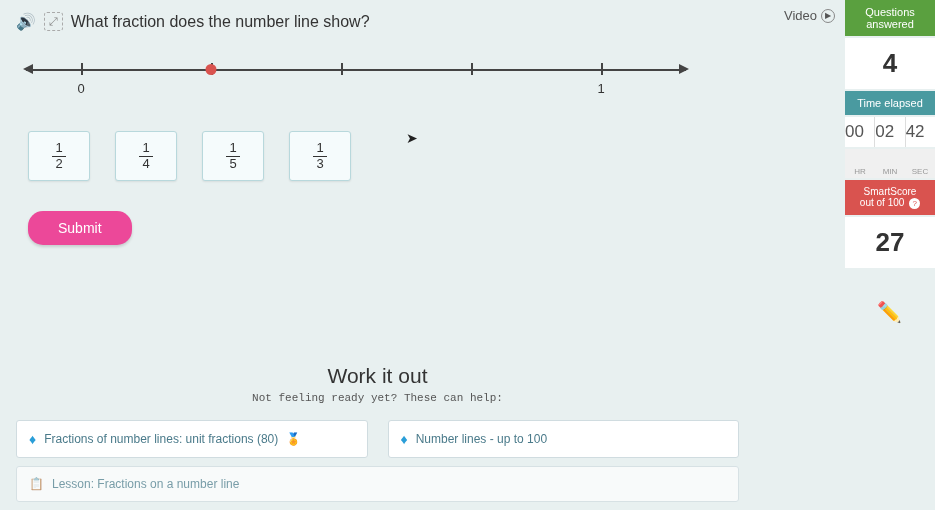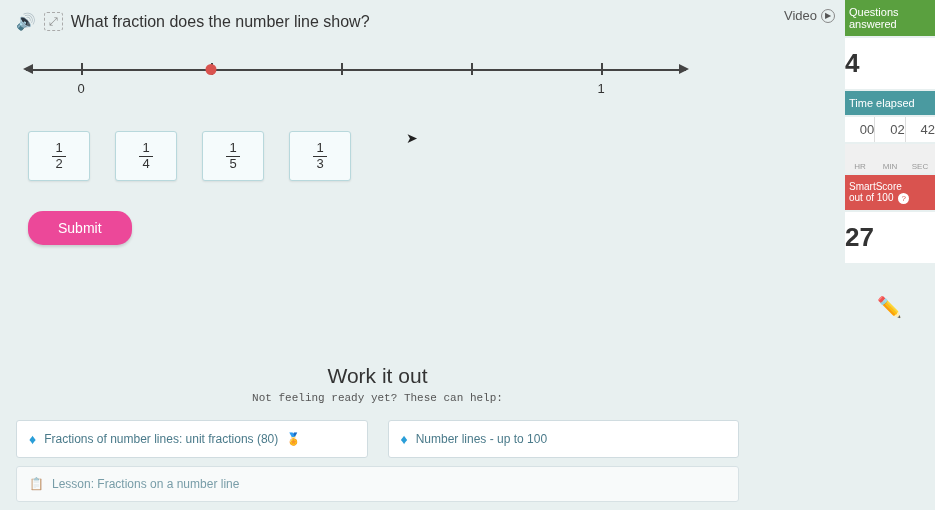--- a/index.html
+++ b/index.html
@@ -19,26 +19,26 @@
 .nl-dot { position: absolute; top: 13px; width: 11px; height: 11px; background: #d9534f; border-radius: 50%; transform: translateX(-50%); }
 .nl-label { position: absolute; top: 30px; font-size: 13px; color: #333; transform: translateX(-50%); }
 .options { display: flex; gap: 25px; margin-left: 12px; margin-bottom: 30px; }
 .option { border: 1px solid #b8d8dc; background: #f5fbfc; width: 62px; height: 50px; display: flex; align-items: center; justify-content: center; border-radius: 3px; cursor: pointer; box-shadow: 0 1px 2px rgba(0,0,0,0.08); }
 .frac { display: inline-flex; flex-direction: column; align-items: center; font-size: 13px; line-height: 1.1; color: #333; }
 .frac .n { border-bottom: 1px solid #333; padding: 0 3px; }
 .frac .d { padding: 0 3px; }
 .submit { background: #ec4899; color: #fff; border: none; padding: 9px 30px; font-size: 14px; border-radius: 15px; cursor: pointer; margin-left: 12px; box-shadow: 0 2px 3px rgba(0,0,0,0.15); }
 .video-link { position: absolute; top: 8px; right: 100px; font-size: 13px; color: #555; display: flex; align-items: center; gap: 4px; cursor: pointer; margin-left: 25px; }
 .video-link .play { border: 1px solid #888; border-radius: 50%; width: 14px; height: 14px; display: inline-flex; align-items: center; justify-content: center; font-size: 8px; }
-.side-box { padding: 6px 4px; font-size: 11px; }
+.side-box { text-align: center; padding: 6px 4px; font-size: 11px; }
 .side-green { background: #5aa03f; color: #fff; }
 .side-white { background: #fff; color: #333; font-size: 26px; font-weight: bold; padding: 10px 0; }
 .side-teal { background: #4a9aa0; color: #fff; }
 .time-row { display: flex; background: #fff; }
-.time-cell { flex: 1; text-align: right; font-size: 13px; padding: 5px 0; border-right: 1px solid #ddd; color: #555; }
+.time-cell { flex: 1; text-align: left; font-size: 17px; padding: 5px 0; border-right: 1px solid #ddd; color: #555; }
 .time-cell:last-child { border-right: none; }
 .time-labels { display: flex; background: #f0f0f0; }
 .time-lbl { flex: 1; text-align: center; font-size: 8px; color: #999; padding: 2px 0; margin-top: 16px; }
 .side-red { background: #d9534f; color: #fff; font-size: 10px; }
 .side-red .q { background: #fff; color: #d9534f; border-radius: 50%; width: 11px; height: 11px; display: inline-flex; align-items: center; justify-content: center; font-size: 8px; margin-left: 2px; }
 .pencil { margin-top: 30px; text-align: center; color: #2a5a9e; font-size: 20px; cursor: pointer; }
 .bottom { position: absolute; bottom: 0; left: 0; right: 90px; padding: 0 16px 0 16px; }
 .wio-title { text-align: center; font-size: 21px; color: #333; margin-bottom: 4px; }
 .wio-sub { text-align: center; font-size: 11px; color: #555; margin-bottom: 16px; font-family: Liberation Mono, monospace; }
 .help-row { display: flex; gap: 20px; margin-bottom: 8px; }

